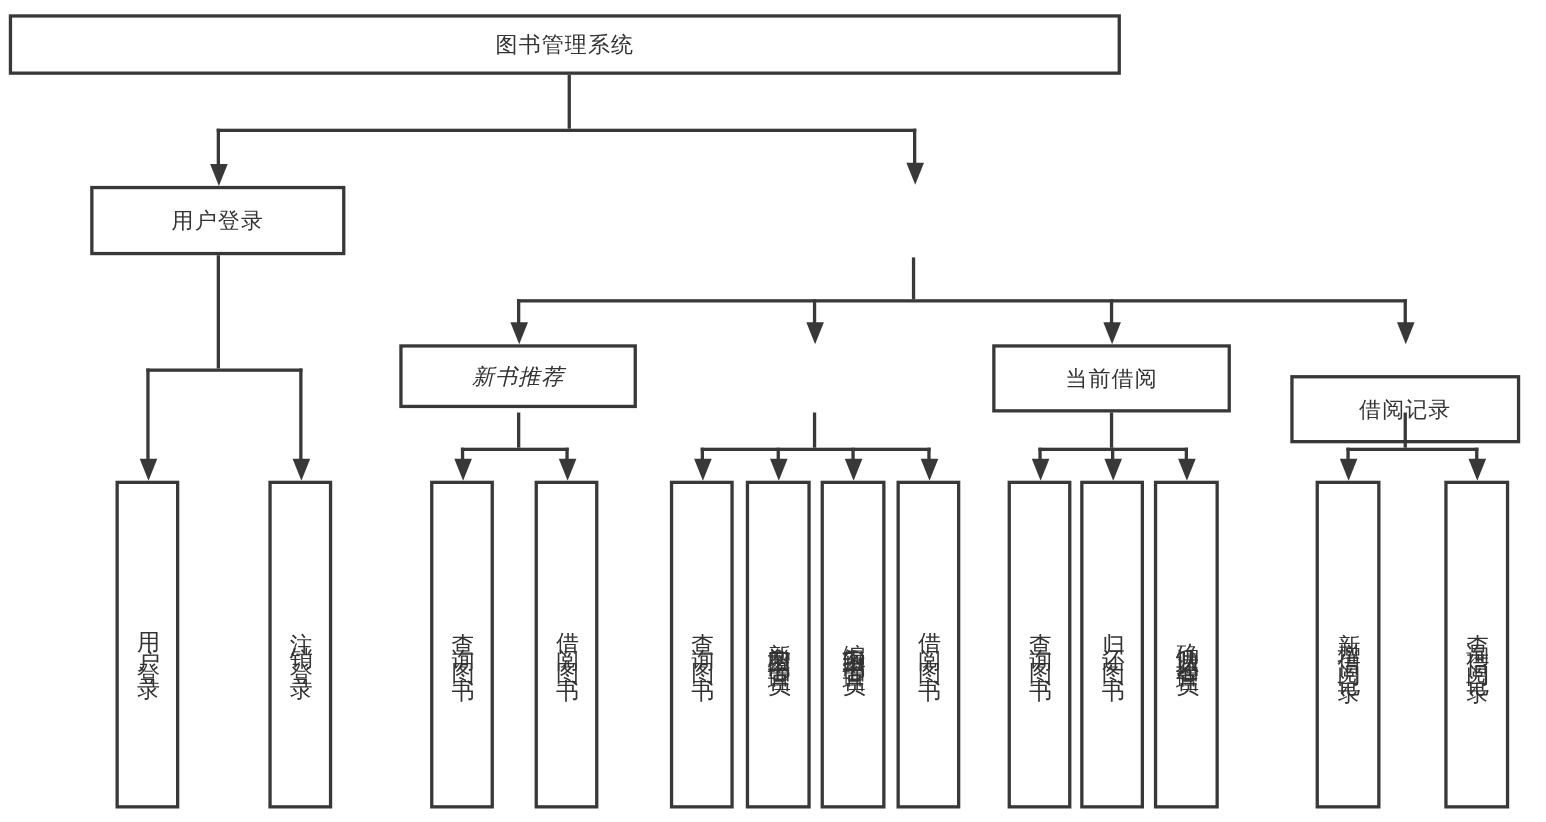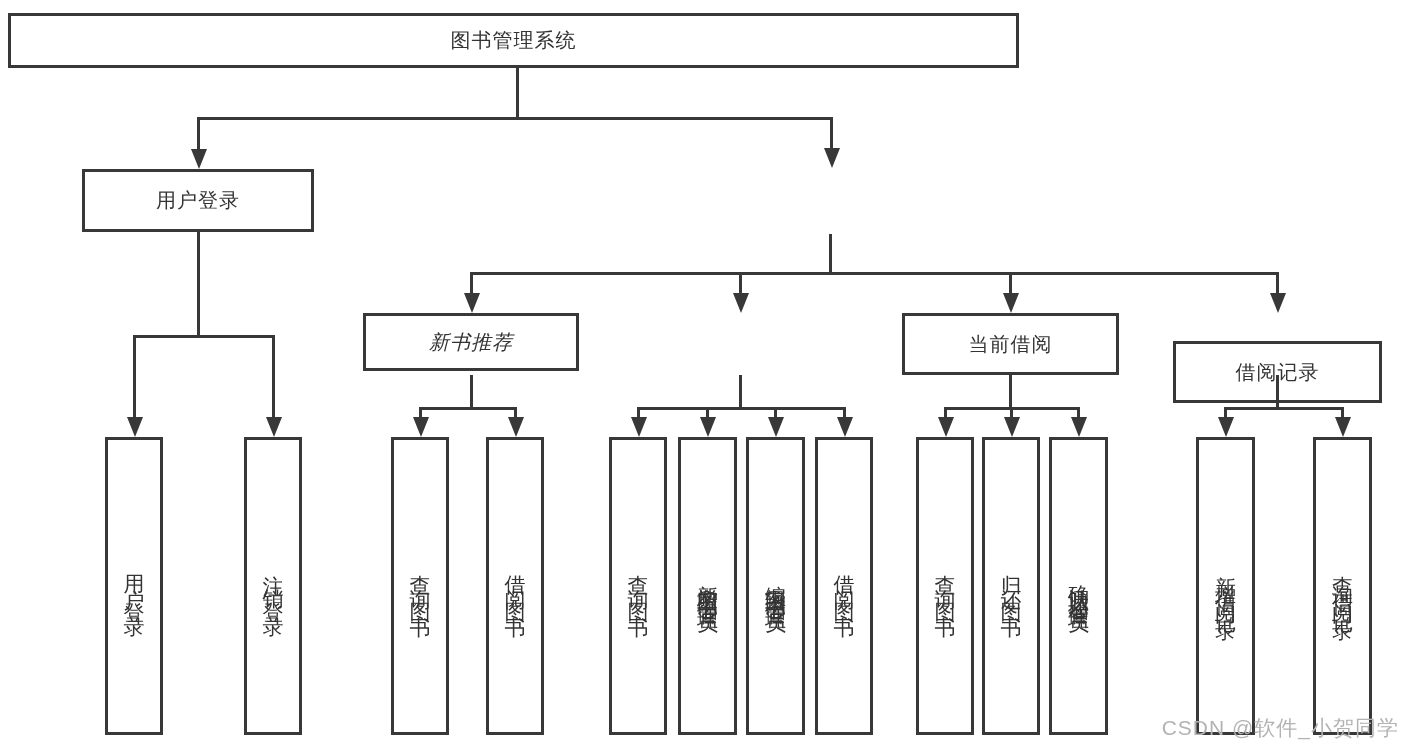--- a/index.html
+++ b/index.html
@@ -169,15 +169,14 @@
     <span class="vtext sp9">确认归还（管理员）</span>
   </div>
 
   <div class="node vnode" style="left:1196px;top:437px;width:59px;height:298px;">
     <span class="vtext sp6">新增借阅记录</span>
   </div>
   <div class="node vnode" style="left:1313px;top:437px;width:59px;height:298px;">
     <span class="vtext sp6">查询借阅记录</span>
   </div>
 
-  <div class="watermark">CSDN @软件_小贺同学</div>
 
 </div>
 
 </body></html>

